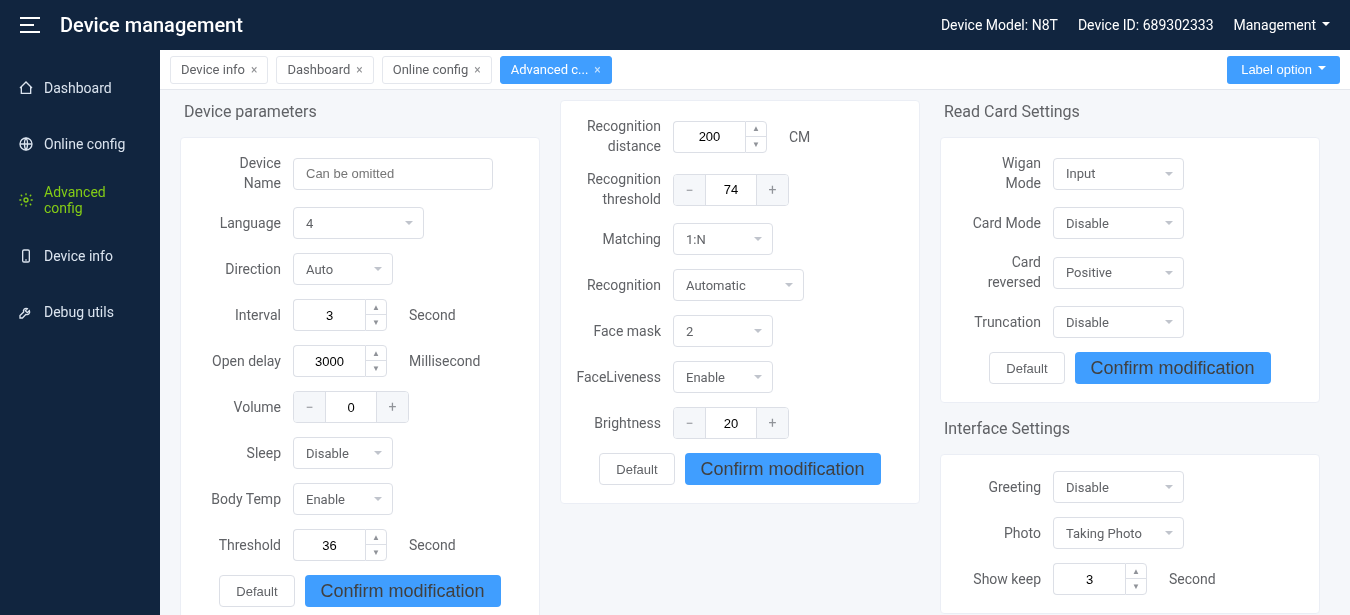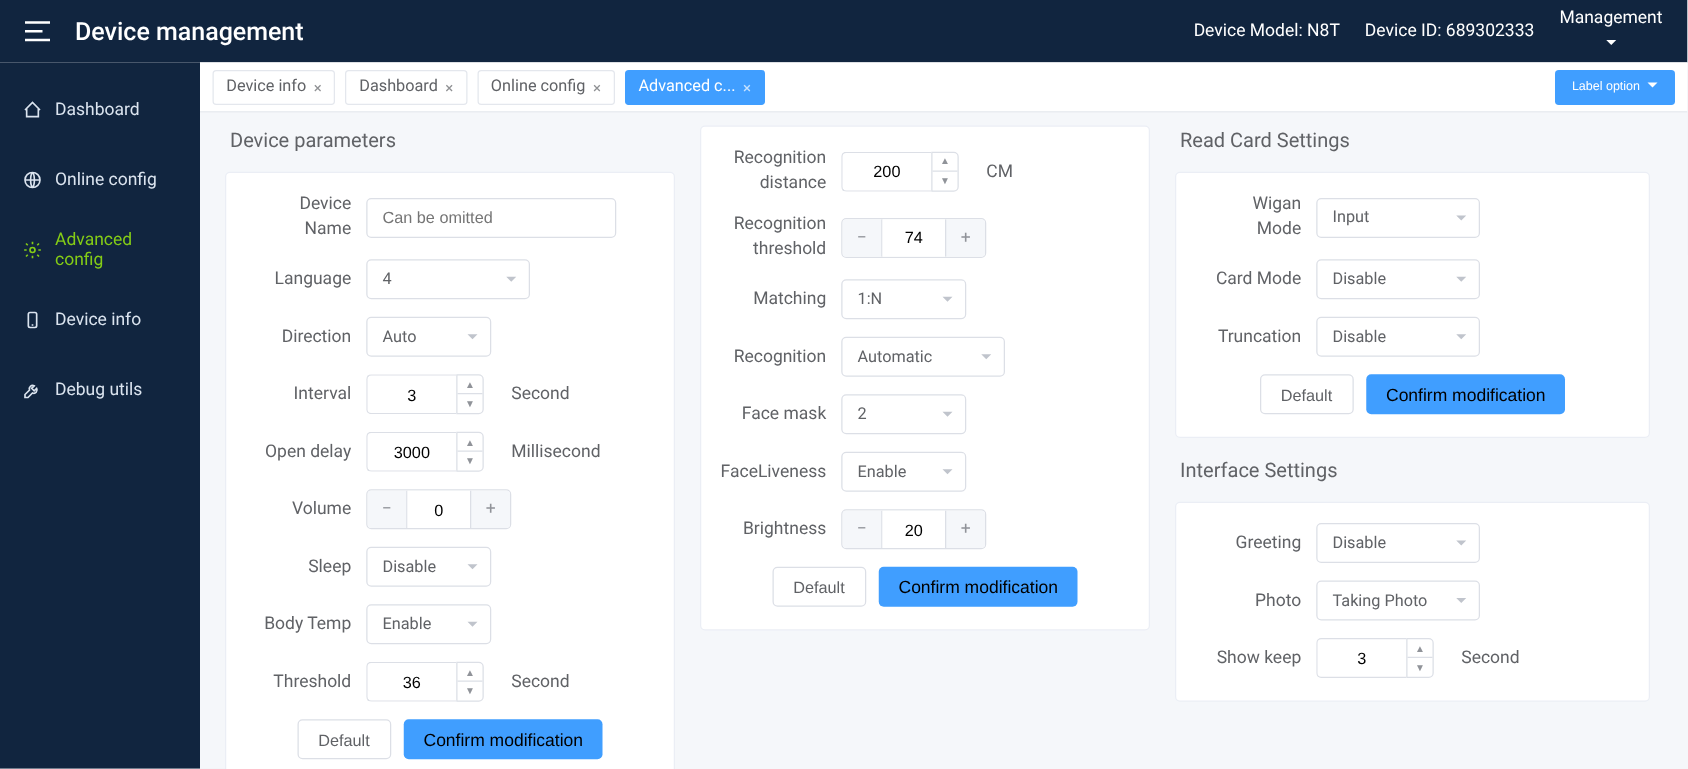--- a/index.html
+++ b/index.html
@@ -4,33 +4,33 @@
 <style>
 * { box-sizing: border-box; margin: 0; padding: 0; }
 body { font-family: -apple-system, BlinkMacSystemFont, "Segoe UI", Roboto, sans-serif; font-size: 14px; color: #606266; background: #f0f2f5; overflow: hidden; }
 .app { width: 1350px; height: 615px; display: flex; flex-direction: column; }
 .header { height: 50px; background: #11253f; color: #fff; display: flex; align-items: center; padding: 10px 20px; }
 .menu-toggle { width: 20px; height: 16px; display: flex; flex-direction: column; justify-content: space-between; margin-right: 20px; cursor: pointer; }
 .menu-toggle span { height: 2px; background: #fff; }
 .menu-toggle span:nth-child(2) { width: 70%; }
 .app-title { font-size: 20px; font-weight: 500; }
 .header-right { margin-left: auto; display: flex; align-items: center; gap: 20px; font-size: 14px; }
-.dropdown-nav { display: flex; align-items: center; gap: 6px; cursor: pointer; flex-direction: column; }
+.dropdown-nav { display: flex; align-items: center; gap: 6px; cursor: pointer; }
 .caret-down::after { content: ""; display: inline-block; border: 4px solid transparent; border-top-color: #fff; margin-top: 4px; }
 .body { display: flex; height: calc(100% - 50px); }
 .sidebar { width: 160px; background: #11253f; color: #bfcbd9; padding-top: 10px; }
 .side-item { display: flex; align-items: center; gap: 10px; height: 56px; padding: 0 18px; cursor: pointer; color: #dbe4ef; font-size: 14px; }
 .side-item.active { color: #84cc16; }
 .icon { width: 16px; height: 16px; display: inline-flex; align-items: center; justify-content: center; }
 .main { flex: 1; display: flex; flex-direction: column; background: #f5f7fa; }
 .tabbar { display: flex; align-items: center; height: 40px; background: #fff; padding: 0 10px; border-bottom: 1px solid #e4e7ed; position: relative; }
 .tab { display: flex; align-items: center; height: 28px; padding: 0 10px; border: 1px solid #e4e7ed; border-radius: 3px; margin-right: 8px; font-size: 13px; color: #606266; cursor: pointer; gap: 6px; }
 .tab.active { background: #409eff; color: #fff; border-color: #409eff; }
 .tab-close { font-size: 12px; opacity: 0.7; }
-.label-btn { margin-left: auto; background: #409eff; color: #fff; border: none; height: 28px; padding: 0 14px; border-radius: 3px; font-size: 10px; display: flex; align-items: center; gap: 6px; cursor: pointer; }
+.label-btn { margin-left: auto; background: #409eff; color: #fff; border: none; height: 28px; padding: 0 14px; border-radius: 3px; font-size: 13px; display: flex; align-items: center; gap: 6px; cursor: pointer; }
 .content { flex: 1; padding: 10px 20px; overflow-y: auto; display: flex; gap: 20px; }
 .content::-webkit-scrollbar { width: 8px; }
 .content::-webkit-scrollbar-thumb { background: #c1c1c1; border-radius: 4px; }
 .col { display: flex; flex-direction: column; gap: 14px; }
 .col1 { width: 360px; }
 .col2 { width: 360px; }
 .col3 { width: 380px; }
 .panel-title { font-size: 16px; color: #606266; padding: 2px 4px; }
 .panel { background: #fff; border: 1px solid #ebeef5; border-radius: 4px; padding: 16px 12px 18px 12px; }
 .row { display: flex; align-items: center; margin-bottom: 14px; }
@@ -49,21 +49,21 @@
 .numbox .btn.left { border-right: 1px solid #dcdfe6; }
 .numbox .btn.right { border-left: 1px solid #dcdfe6; }
 .numbox .val { width: 50px; text-align: center; border: none; font-size: 13px; }
 .stepper { display: flex; height: 32px; }
 .stepper .val { width: 72px; border: 1px solid #dcdfe6; border-right: none; border-radius: 4px 0 0 4px; text-align: center; font-size: 13px; }
 .stepper .btns { display: flex; flex-direction: column; border: 1px solid #dcdfe6; border-radius: 0 4px 4px 0; }
 .stepper .sbtn { width: 20px; height: 15px; display: flex; align-items: center; justify-content: center; font-size: 8px; color: #909399; cursor: pointer; }
 .stepper .sbtn:first-child { border-bottom: 1px solid #dcdfe6; }
 .actions { display: flex; justify-content: center; gap: 10px; margin-top: 6px; }
 .btn-default { height: 32px; padding: 0 16px; border: 1px solid #dcdfe6; background: #fff; border-radius: 4px; color: #606266; font-size: 13px; cursor: pointer; }
-.btn-primary { height: 32px; padding: 0 16px; border: none; background: #409eff; color: #000000; border-radius: 4px; font-size: 14px; cursor: pointer; }
+.btn-primary { height: 32px; padding: 0 16px; border: none; background: #409eff; color: #404040; border-radius: 4px; font-size: 18px; cursor: pointer; }
 </style>
 </head>
 <body>
 
 <div class="app">
   <div class="header">
     <div class="menu-toggle">
         <span></span>
         <span></span>
         <span></span>
@@ -347,20 +347,31 @@
             </div>
             <div class="row">
               <div class="lbl">Card Mode</div>
               <div class="ctrl">
                   <div class="select w120">
                     <span>Disable</span>
                   </div>
                 </div>
             </div>
             <div class="row">
+              <div class="lbl tall">
+                  <span>Card</span>
+                  <span>reversed</span>
+                </div>
+              <div class="ctrl">
+                  <div class="select w120">
+                    <span>Positive</span>
+                  </div>
+                </div>
+            </div>
+            <div class="row">
               <div class="lbl">Truncation</div>
               <div class="ctrl">
                   <div class="select w120">
                     <span>Disable</span>
                   </div>
                 </div>
             </div>
             <div class="actions">
               <button class="btn-default">Default</button>
               <button class="btn-primary">Confirm modification</button>

